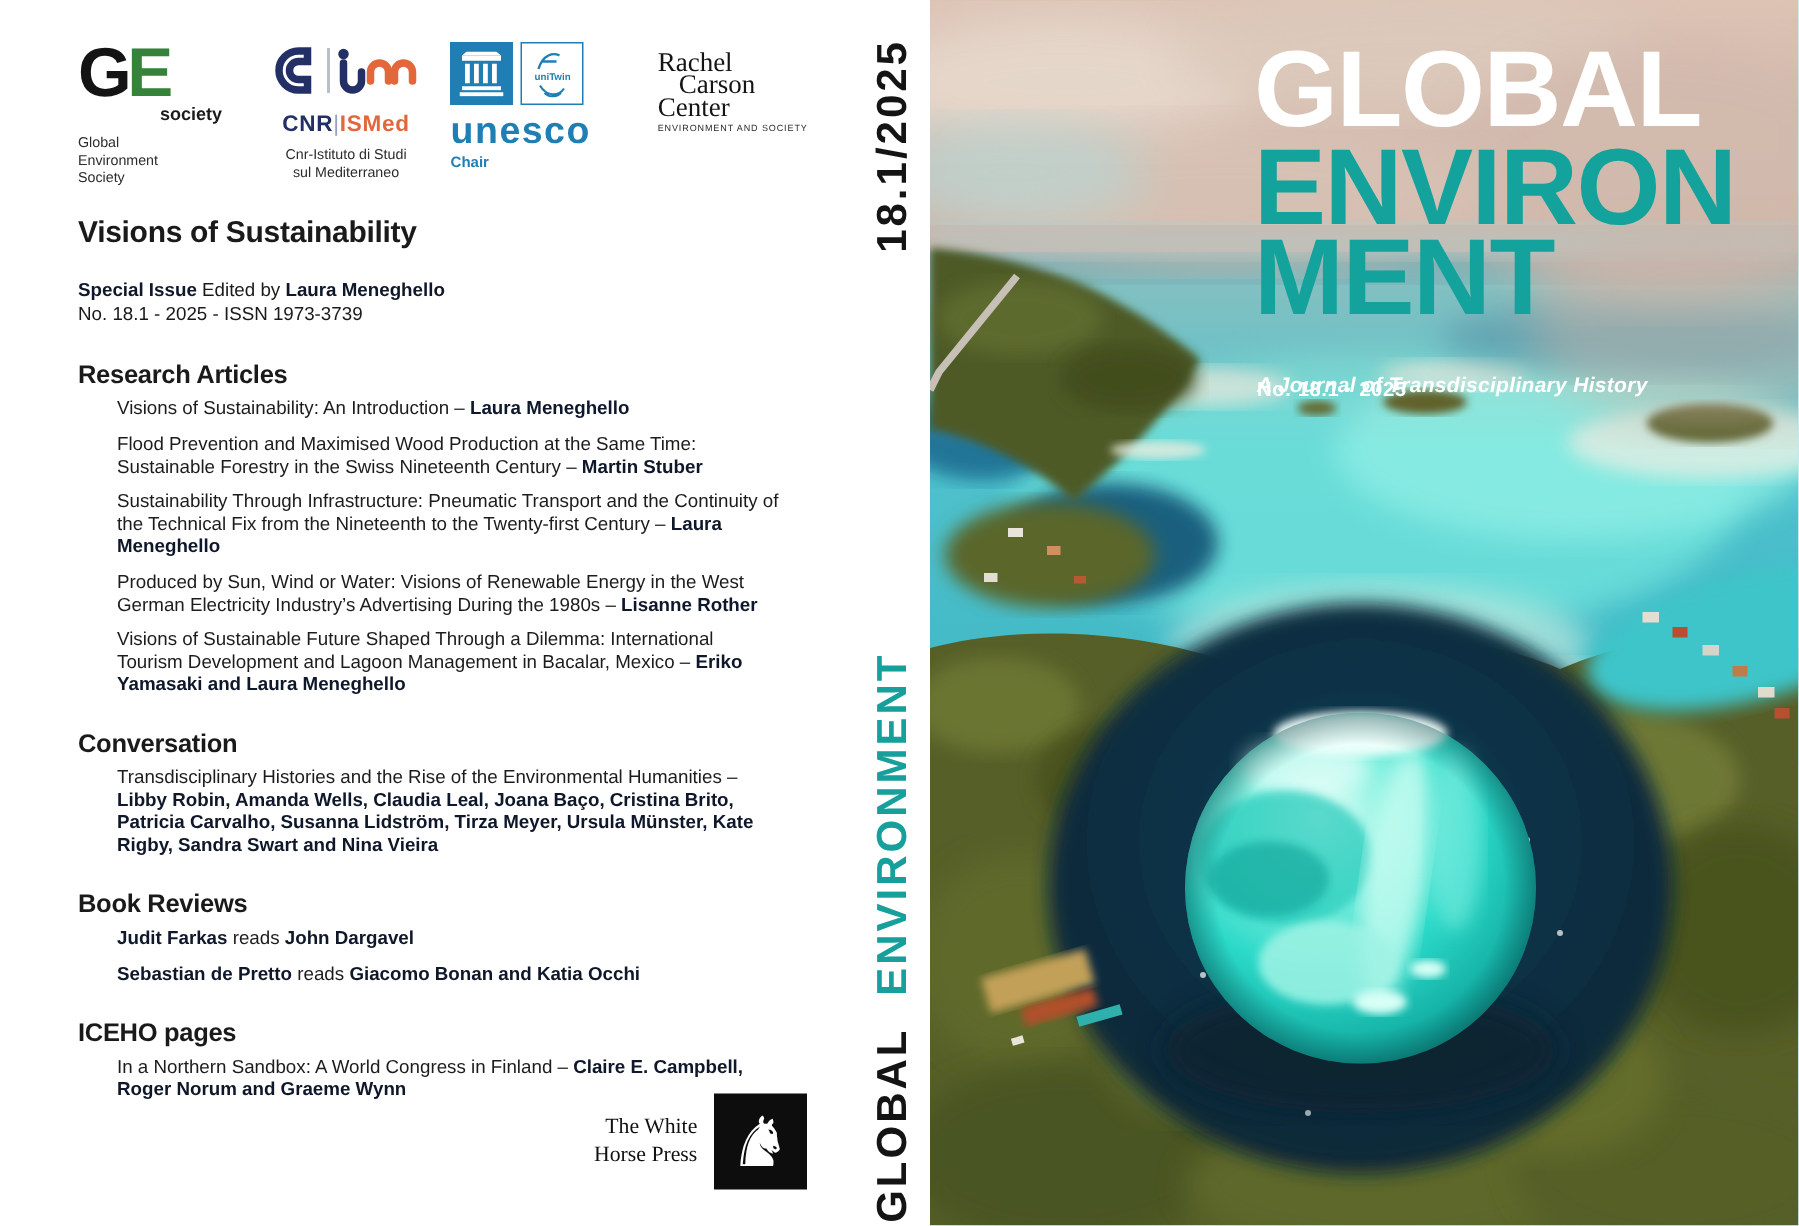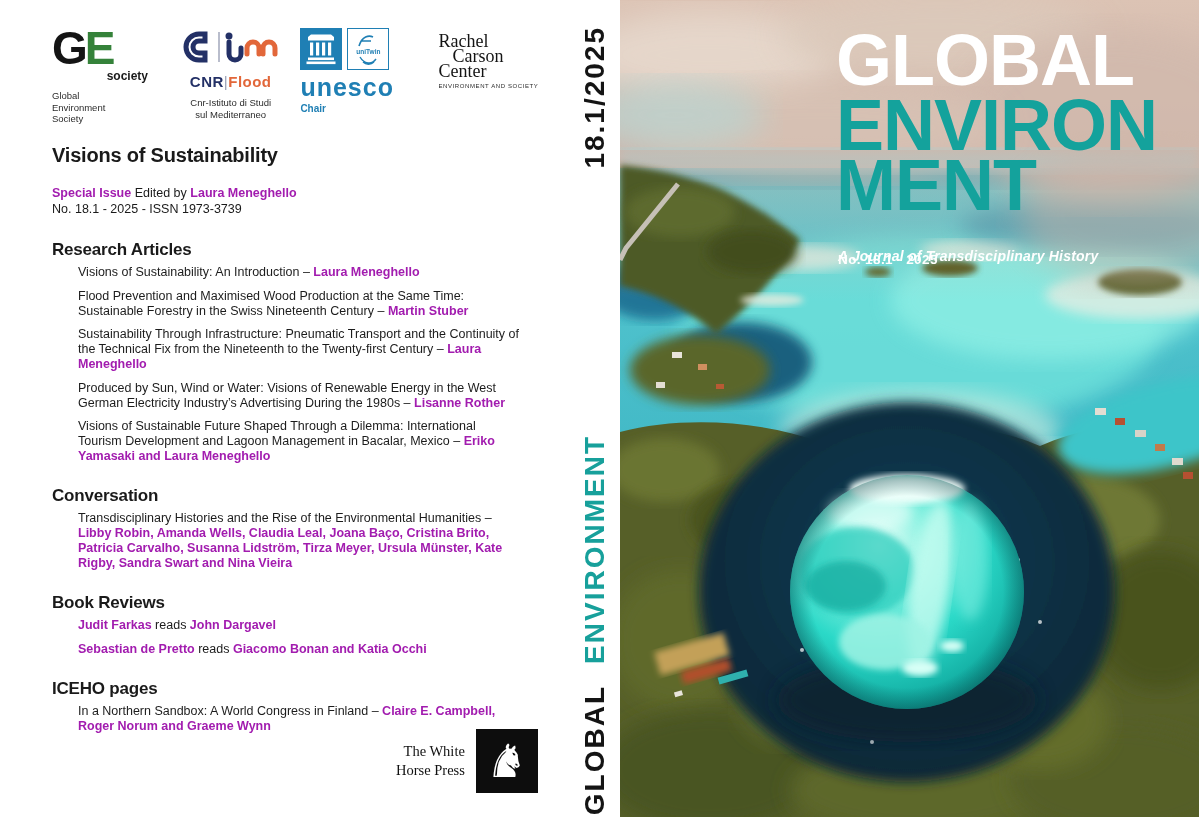--- a/index.html
+++ b/index.html
@@ -49,21 +49,21 @@
 
   
   .issue-title { font-size:20px; font-weight:800; margin-top:19px; letter-spacing:-.2px; }
   .issue-meta { margin-top:19px; font-size:12.5px; line-height:15.5px; }
   .toc { margin-top:23px; }
   .toc-section { margin-top:22px; }
   .toc-section:first-child { margin-top:15px; }
   .section-h { font-size:17px; font-weight:800; letter-spacing:-.2px; margin-bottom:5px; }
   .toc-item { font-size:12.5px; line-height:15px; margin:0 0 8.5px 0; padding-left:26px;
               color:#1c1c1c; max-width:470px; }
-  .toc-item b, .issue-meta b { font-weight:bold; color:#a21caf; }
+  .toc-item b, .issue-meta b { font-weight:bold; color:#0f172a; }
 
   
   .publisher { position:absolute; left:396px; top:729px; display:flex; gap:11px; align-items:center; }
   .publisher-name { font-family:"Liberation Serif", serif; font-size:14.5px; line-height:19px;
                     text-align:right; color:#111; }
   .horse-box { width:62px; height:64px; background:#0d0d0d; display:flex;
                align-items:center; justify-content:center; }
   .horse-glyph { color:#fff; font-size:46px; line-height:1; transform:scaleX(-1); }
 
   
@@ -108,21 +108,21 @@
 
       <div class="logo-cnr">
         <svg class="cnr-art" width="100" height="40" viewBox="0 0 100 40">
           <path d="M18 6 a13 13 0 1 0 0 26 h6 v-7 h-6 a6 6 0 1 1 0 -12 h6 v-7 z" fill="none" stroke="#233066" stroke-width="5"></path>
           <line x1="38" y1="4" x2="38" y2="34" stroke="#b9bdcc" stroke-width="2"></line>
           <circle cx="48" cy="8" r="3.5" fill="#233066"></circle>
           <path d="M48 14 v12 a6 6 0 0 0 12 0 v-6" fill="none" stroke="#233066" stroke-width="5" stroke-linecap="round"></path>
           <path d="M66 26 v-6 a6 6 0 0 1 12 0 v6" fill="none" stroke="#e2673a" stroke-width="5" stroke-linecap="round"></path>
           <path d="M82 26 v-6 a6 6 0 0 1 12 0 v6" fill="none" stroke="#e2673a" stroke-width="5" stroke-linecap="round"></path>
         </svg>
-        <div class="cnr-wordmark"><span class="cnr-blue">CNR</span><span class="cnr-bar">|</span><span class="cnr-orange">Flood</span></div>
+        <div class="cnr-wordmark"><span class="cnr-blue">CNR</span><span class="cnr-bar">|</span><span class="cnr-orange">ISMed</span></div>
         <div class="logo-caption" id="cnr-caption">
             <div>Cnr-Istituto di Studi</div>
             <div>sul Mediterraneo</div>
           </div>
       </div>
 
       <div class="logo-unesco">
         <div class="unesco-boxes">
           <div class="unesco-temple-box">
             <svg width="32" height="32" viewBox="0 0 32 32">

